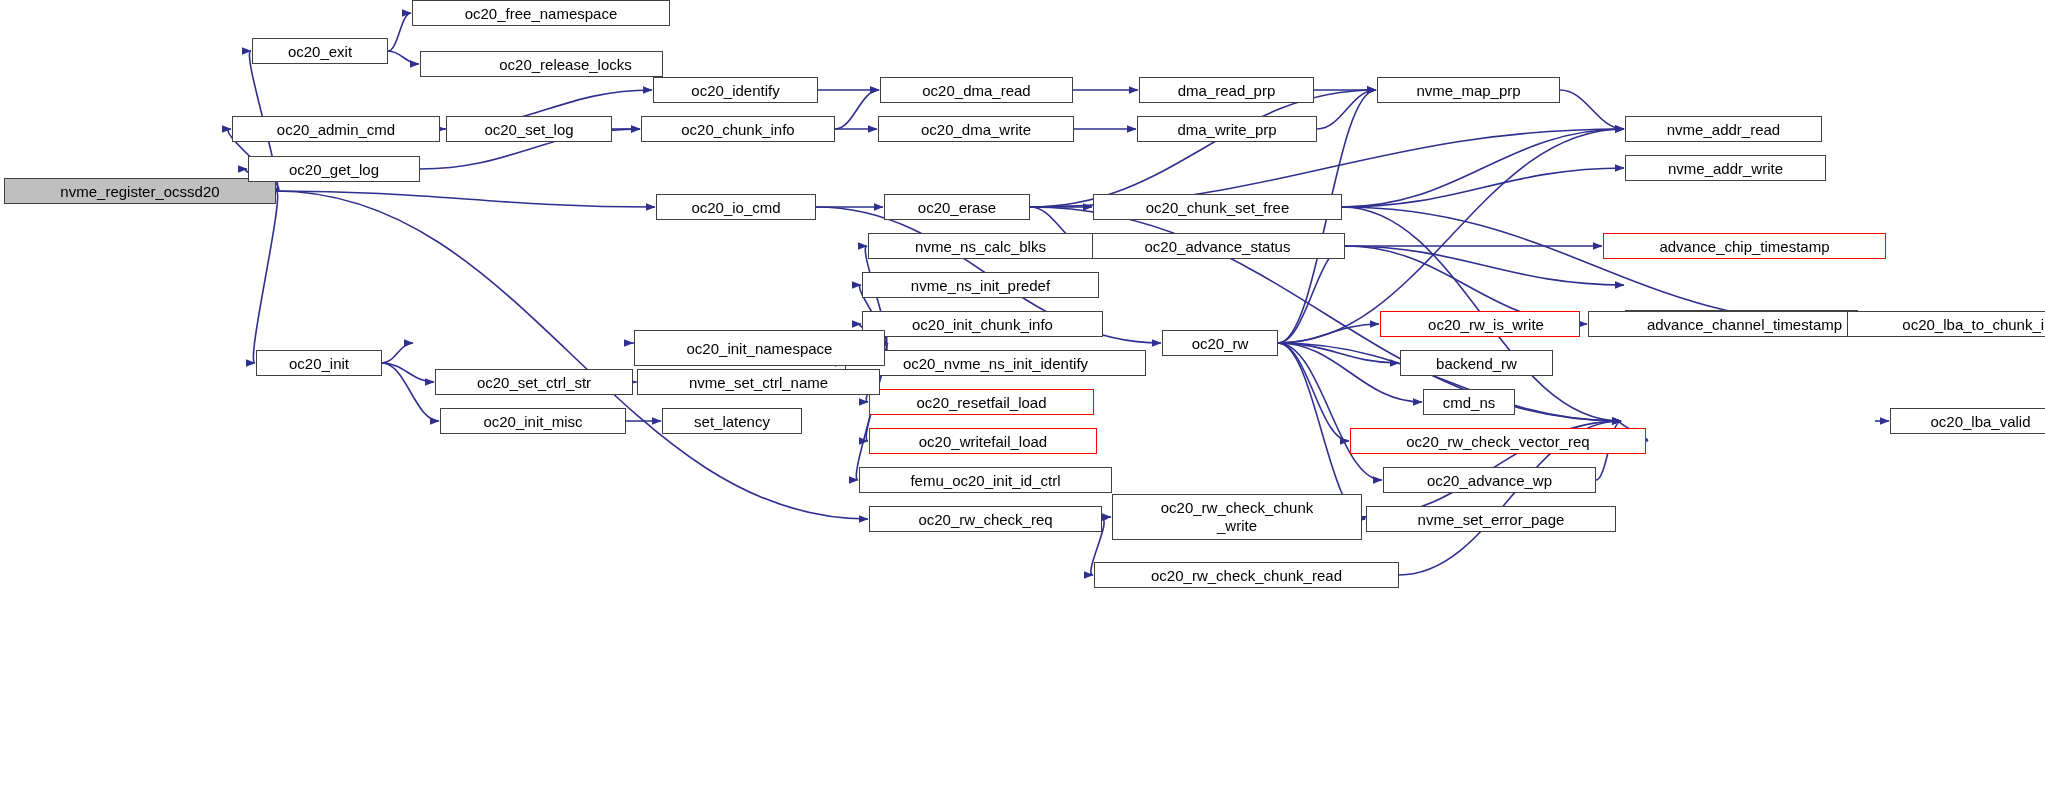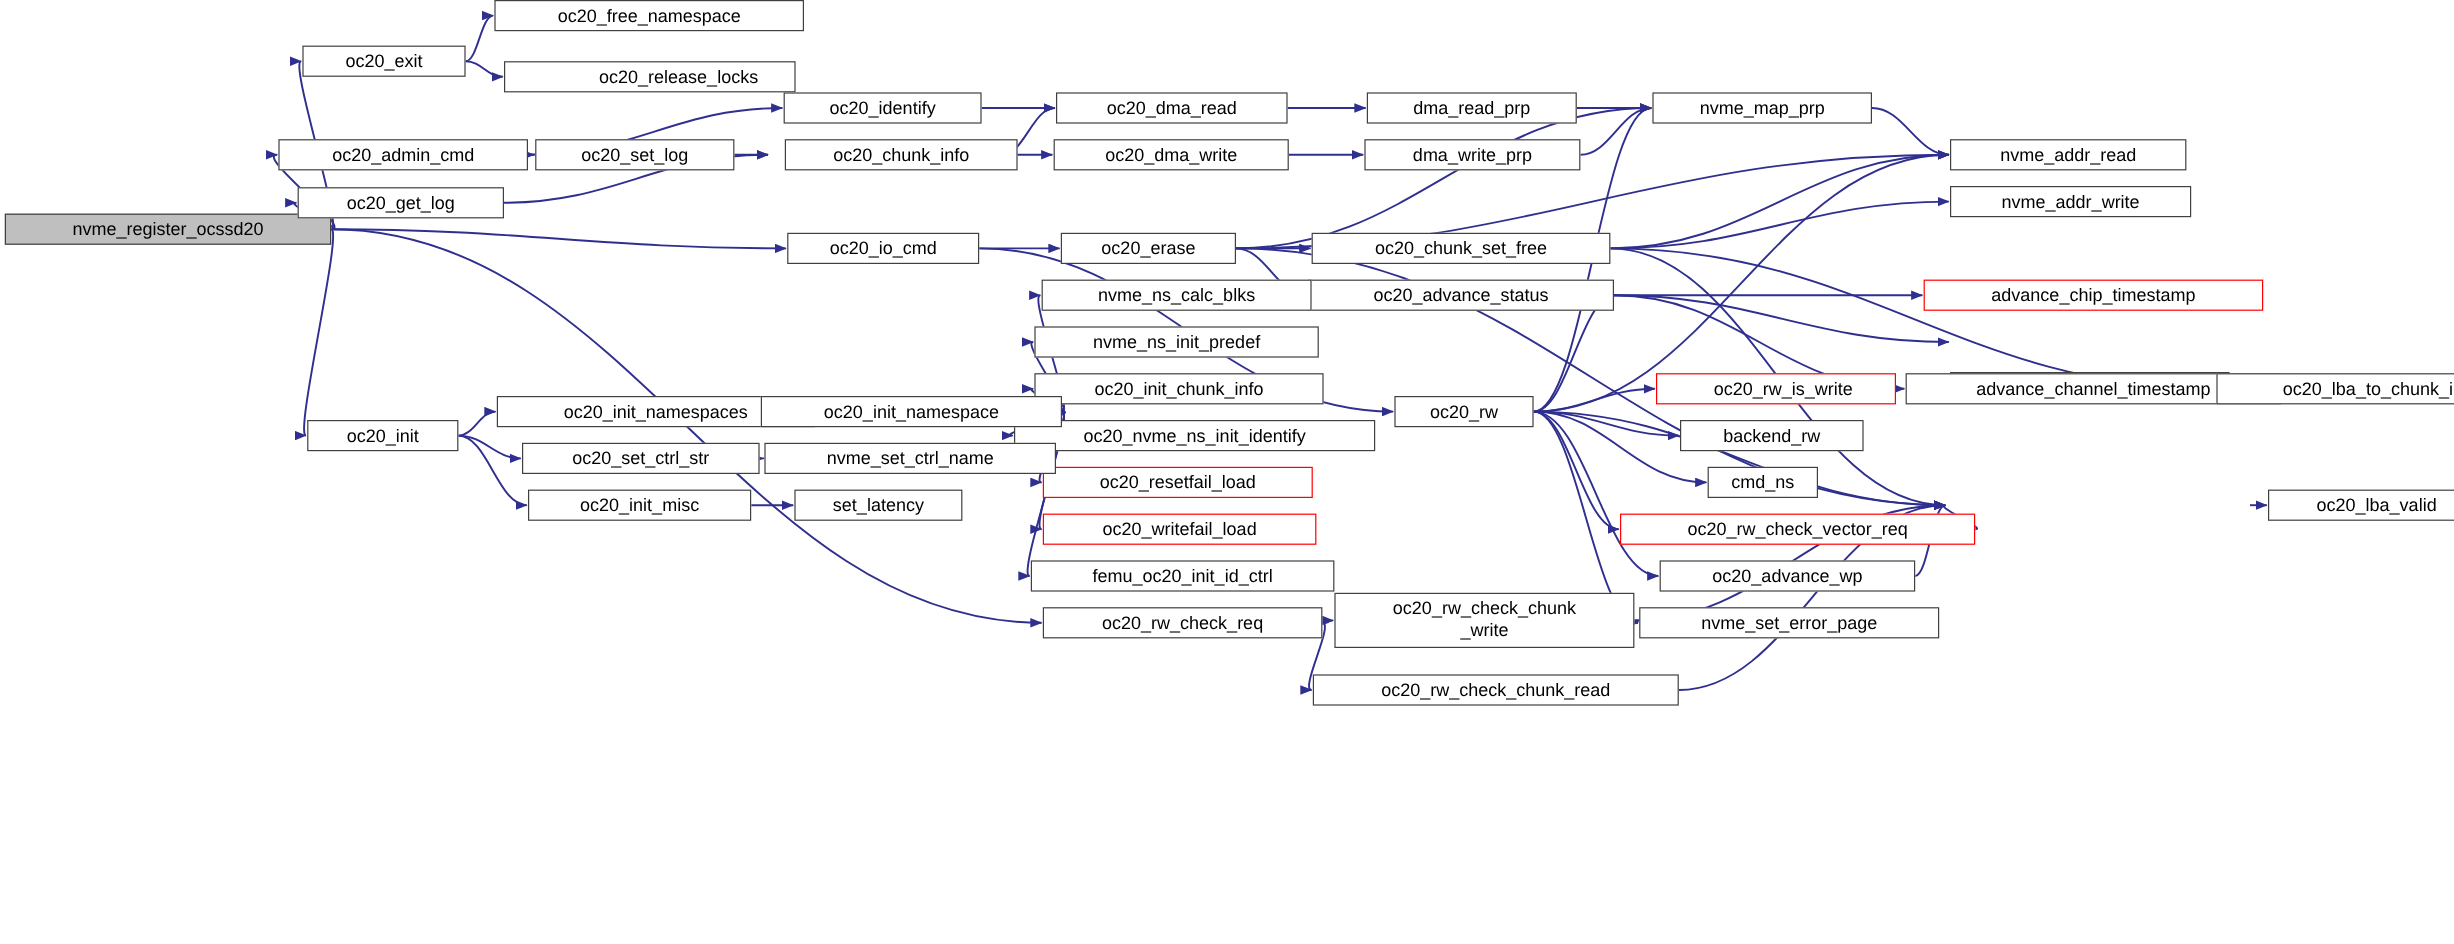--- a/index.html
+++ b/index.html
@@ -138,21 +138,21 @@
   </svg>
   <div id="node-layer">
       <div class="node root" style="left: 4px; top: 178px; width: 272px; height: 26px;">nvme_register_ocssd20</div>
       <div class="node" style="left: 252px; top: 38px; width: 136px; height: 26px;">oc20_exit</div>
       <div class="node" style="left: 412px; top: 0px; width: 258px; height: 26px;">oc20_free_namespace</div>
       <div class="node" style="left: 420px; top: 51px; width: 243px; height: 26px; padding-left: 48px;">oc20_release_locks</div>
       <div class="node" style="left: 232px; top: 116px; width: 208px; height: 26px;">oc20_admin_cmd</div>
       <div class="node" style="left: 248px; top: 156px; width: 172px; height: 26px;">oc20_get_log</div>
       <div class="node" style="left: 653px; top: 77px; width: 165px; height: 26px;">oc20_identify</div>
       <div class="node" style="left: 446px; top: 116px; width: 166px; height: 26px;">oc20_set_log</div>
-      <div class="node" style="left: 641px; top: 116px; width: 194px; height: 26px; margin-left: 13px;">oc20_chunk_info</div>
+      <div class="node" style="left: 641px; top: 116px; width: 194px; height: 26px;">oc20_chunk_info</div>
       <div class="node" style="left: 880px; top: 77px; width: 193px; height: 26px;">oc20_dma_read</div>
       <div class="node" style="left: 878px; top: 116px; width: 196px; height: 26px;">oc20_dma_write</div>
       <div class="node" style="left: 1139px; top: 77px; width: 175px; height: 26px;">dma_read_prp</div>
       <div class="node" style="left: 1137px; top: 116px; width: 180px; height: 26px;">dma_write_prp</div>
       <div class="node" style="left: 1377px; top: 77px; width: 183px; height: 26px;">nvme_map_prp</div>
       <div class="node" style="left: 1625px; top: 116px; width: 197px; height: 26px;">nvme_addr_read</div>
       <div class="node" style="left: 1625px; top: 155px; width: 201px; height: 26px;">nvme_addr_write</div>
       <div class="node" style="left: 656px; top: 194px; width: 160px; height: 26px;">oc20_io_cmd</div>
       <div class="node" style="left: 884px; top: 194px; width: 146px; height: 26px;">oc20_erase</div>
       <div class="node" style="left: 1093px; top: 194px; width: 249px; height: 26px;">oc20_chunk_set_free</div>
@@ -162,24 +162,23 @@
       <div class="node" style="left: 1588px; top: 311px; width: 313px; height: 26px;">advance_channel_timestamp</div>
       <div class="node" style="left: 1847px; top: 311px; width: 285px; height: 26px;">oc20_lba_to_chunk_index</div>
       <div class="node" style="left: 868px; top: 233px; width: 225px; height: 26px;">nvme_ns_calc_blks</div>
       <div class="node" style="left: 862px; top: 272px; width: 237px; height: 26px;">nvme_ns_init_predef</div>
       <div class="node" style="left: 862px; top: 311px; width: 241px; height: 26px;">oc20_init_chunk_info</div>
       <div class="node" style="left: 845px; top: 350px; width: 301px; height: 26px;">oc20_nvme_ns_init_identify</div>
       <div class="node red" style="left: 869px; top: 389px; width: 225px; height: 26px;">oc20_resetfail_load</div>
       <div class="node red" style="left: 869px; top: 428px; width: 228px; height: 26px;">oc20_writefail_load</div>
       <div class="node" style="left: 859px; top: 467px; width: 253px; height: 26px;">femu_oc20_init_id_ctrl</div>
       <div class="node" style="left: 256px; top: 350px; width: 126px; height: 26px;">oc20_init</div>
-      <div class="node" style="left: 414px; top: 330px; width: 265px; height: 26px;">oc20_init_namespaces</div>
       <div class="node" style="left: 435px; top: 369px; width: 198px; height: 26px;">oc20_set_ctrl_str</div>
       <div class="node" style="left: 440px; top: 408px; width: 186px; height: 26px;">oc20_init_misc</div>
-      <div class="node" style="left: 634px; top: 330px; width: 251px; height: 26px;">oc20_init_namespace</div>
+      <div class="node" style="left: 634px; top: 330px; width: 251px; height: 36px;">oc20_init_namespace</div>
       <div class="node" style="left: 637px; top: 369px; width: 243px; height: 26px;">nvme_set_ctrl_name</div>
       <div class="node" style="left: 662px; top: 408px; width: 140px; height: 26px;">set_latency</div>
       <div class="node" style="left: 1162px; top: 330px; width: 116px; height: 26px;">oc20_rw</div>
       <div class="node red" style="left: 1380px; top: 311px; width: 200px; height: 26px; padding-left: 12px;">oc20_rw_is_write</div>
       <div class="node" style="left: 1400px; top: 350px; width: 153px; height: 26px;">backend_rw</div>
       <div class="node" style="left: 1423px; top: 389px; width: 92px; height: 26px;">cmd_ns</div>
       <div class="node red" style="left: 1350px; top: 428px; width: 296px; height: 26px;">oc20_rw_check_vector_req</div>
       <div class="node" style="left: 1383px; top: 467px; width: 213px; height: 26px;">oc20_advance_wp</div>
       <div class="node" style="left: 1890px; top: 408px; width: 181px; height: 26px;">oc20_lba_valid</div>
       <div class="node" style="left: 1366px; top: 506px; width: 250px; height: 26px;">nvme_set_error_page</div>

